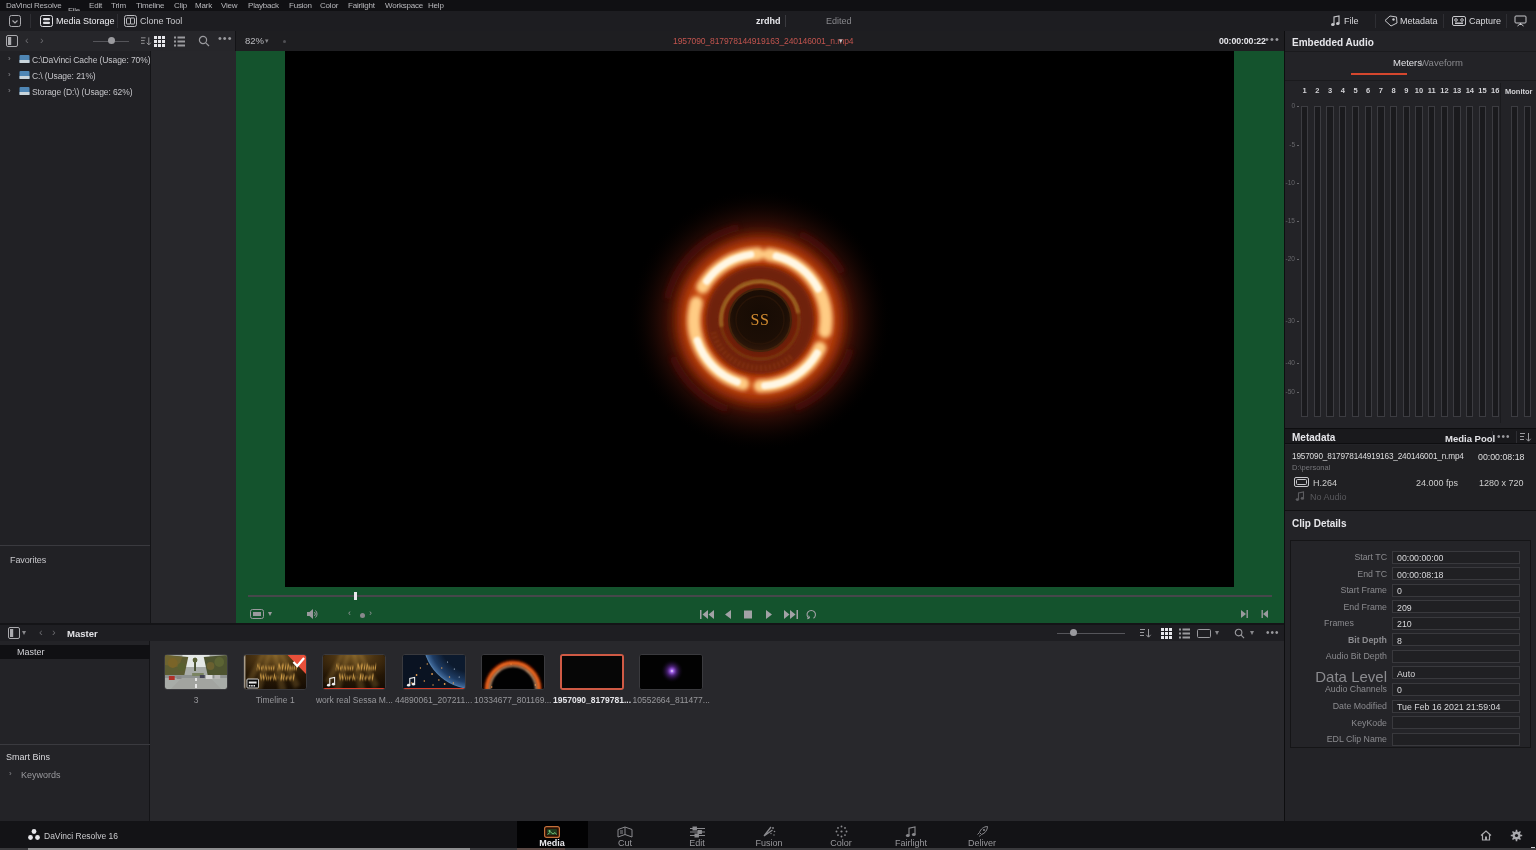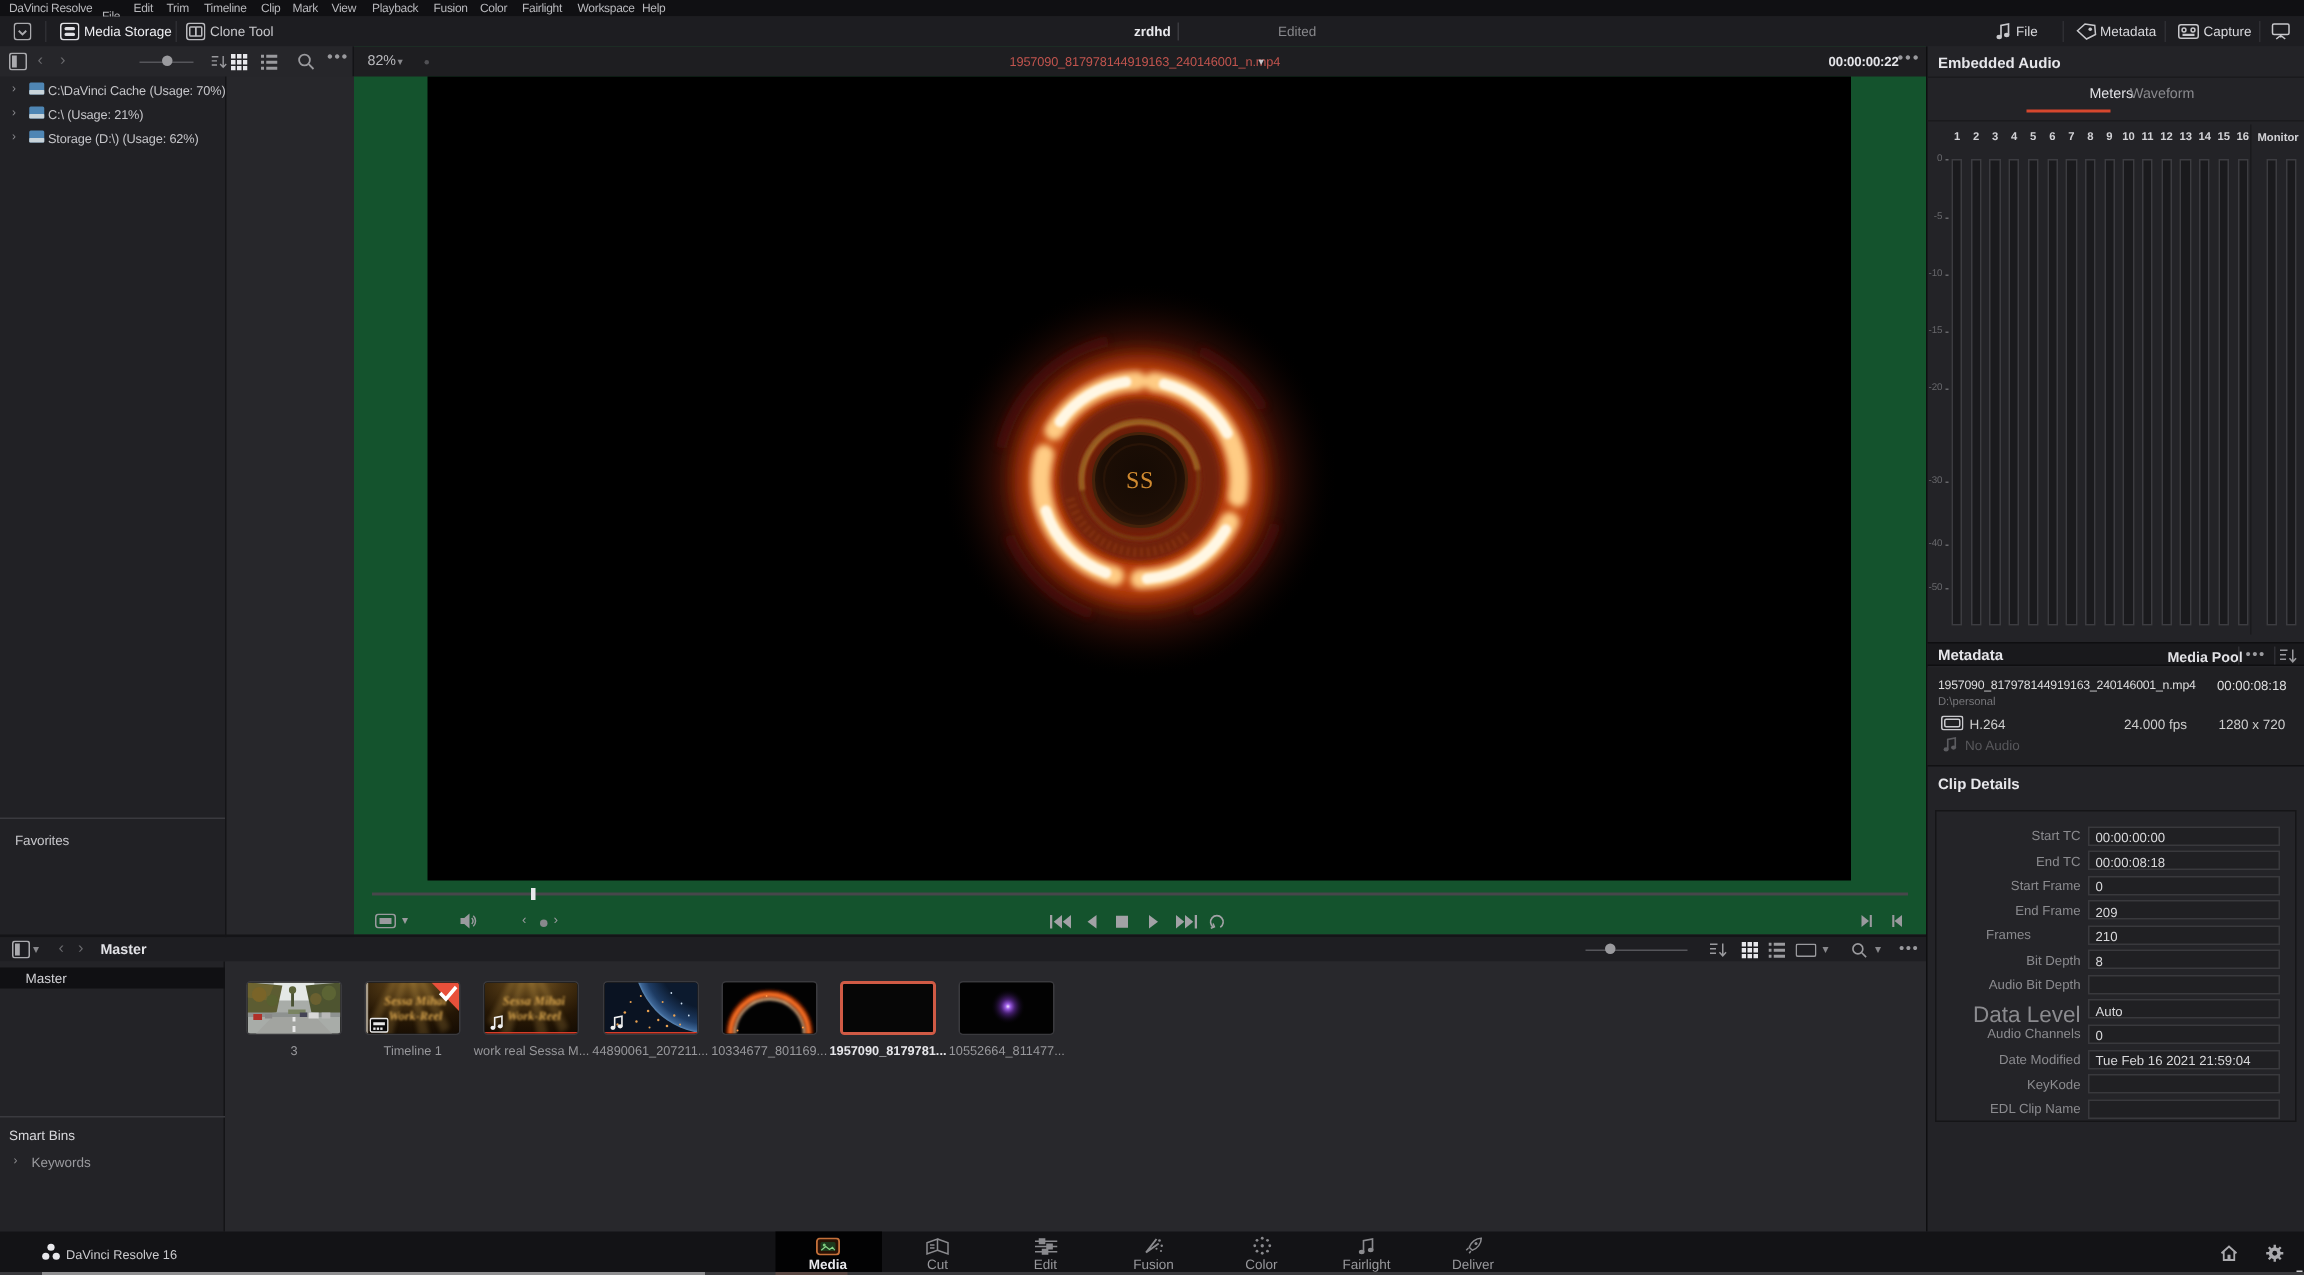--- a/index.html
+++ b/index.html
@@ -47,21 +47,21 @@
 
     <svg class="abs" style="left:124px;top:4px;" width="13" height="12" viewBox="0 0 13 12">
       <rect x="0.5" y="0.5" width="12" height="11" rx="2" fill="none" stroke="#bbbbbf"></rect>
       <rect x="2.5" y="3" width="4" height="6" rx="0.5" fill="none" stroke="#bbbbbf"></rect>
       <rect x="6.5" y="3" width="4" height="6" rx="0.5" fill="none" stroke="#bbbbbf"></rect>
     </svg>
     <span class="abs" style="left:140px;top:5px;color:#c8c8cc;">Clone Tool</span>
 
     <span class="abs" style="left:756px;top:5px;font-weight:bold;color:#e8e8ec;">zrdhd</span>
     <div class="abs" style="left:785px;top:4px;width:1px;height:12px;background:#3a3a3f;"></div>
-    <span class="abs" style="left:836px;top:5px;color:#88888c;padding-left:16px;">Edited</span>
+    <span class="abs" style="left:810px;top:5px;color:#88888c;padding-left:16px;">Edited</span>
 
     <svg class="abs" style="left:1330px;top:4px;" width="11" height="12" viewBox="0 0 11 12">
       <path d="M4 9.5 V2 L9 1 V8.2" fill="none" stroke="#c8c8cc" stroke-width="1.1"></path>
       <ellipse cx="2.8" cy="9.6" rx="1.8" ry="1.5" fill="#c8c8cc"></ellipse>
       <ellipse cx="7.8" cy="8.4" rx="1.8" ry="1.5" fill="#c8c8cc"></ellipse>
     </svg>
     <span class="abs" style="left:1344px;top:5px;">File</span>
     <div class="abs" style="left:1375px;top:3px;width:1px;height:14px;background:#2e2e33;"></div>
     <svg class="abs" style="left:1384px;top:4px;" width="14" height="12" viewBox="0 0 14 12">
       <path d="M1 5.5 L6 1 L12.5 2 L13 8 L7 11 Z" fill="none" stroke="#c8c8cc"></path>
@@ -414,21 +414,21 @@
         <span class="abs" style="left:4px;top:1.5px;color:#d8d8db;font-size:8.8px;">209</span>
       </div>
     </div>
         <div class="abs" style="left:0;top:75.2px;width:239px;height:14px;">
       <span class="abs" style="left:0;top:2px;width:96px;text-align:center;color:#8b8b8f;font-size:8.8px;">Frames</span>
       <div class="abs" style="left:101px;top:0.5px;width:128px;height:13px;background:#202023;border:1px solid #39393d;">
         <span class="abs" style="left:4px;top:1.5px;color:#d8d8db;font-size:8.8px;">210</span>
       </div>
     </div>
         <div class="abs" style="left:0;top:91.8px;width:239px;height:14px;">
-      <span class="abs" style="left:0;top:2px;width:96px;text-align:right;color:#8b8b8f;font-size:8.8px;">Bit Depth</span>
+      <span class="abs" style="left:0;top:2px;width:96px;text-align:right;color:#8b8b8f;font-size:8.8px;font-weight:bold;">Bit Depth</span>
       <div class="abs" style="left:101px;top:0.5px;width:128px;height:13px;background:#202023;border:1px solid #39393d;">
         <span class="abs" style="left:4px;top:1.5px;color:#d8d8db;font-size:8.8px;">8</span>
       </div>
     </div>
         <div class="abs" style="left:0;top:108.3px;width:239px;height:14px;">
       <span class="abs" style="left:0;top:2px;width:96px;text-align:right;color:#8b8b8f;font-size:8.8px;">Audio Bit Depth</span>
       <div class="abs" style="left:101px;top:0.5px;width:128px;height:13px;background:#202023;border:1px solid #39393d;">
         <span class="abs" style="left:4px;top:1.5px;color:#d8d8db;font-size:8.8px;"></span>
       </div>
     </div>

